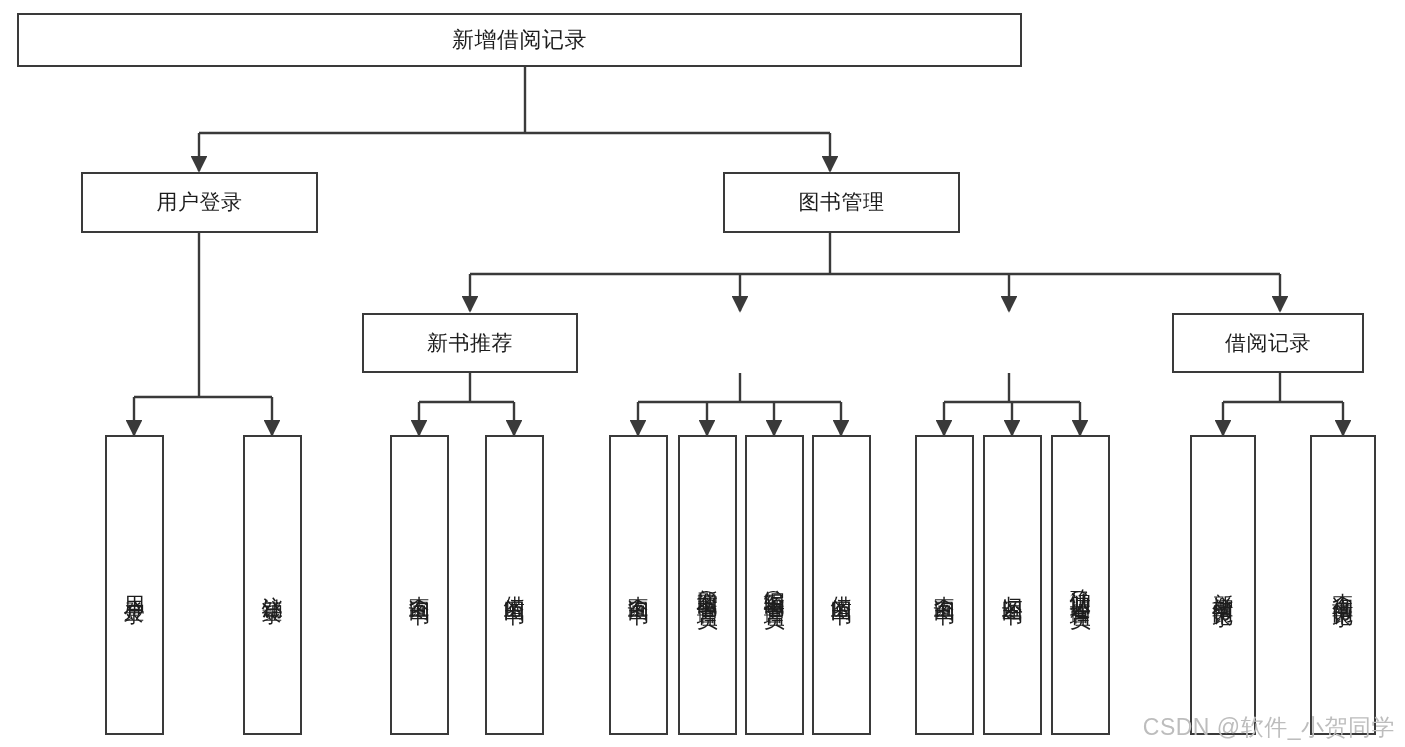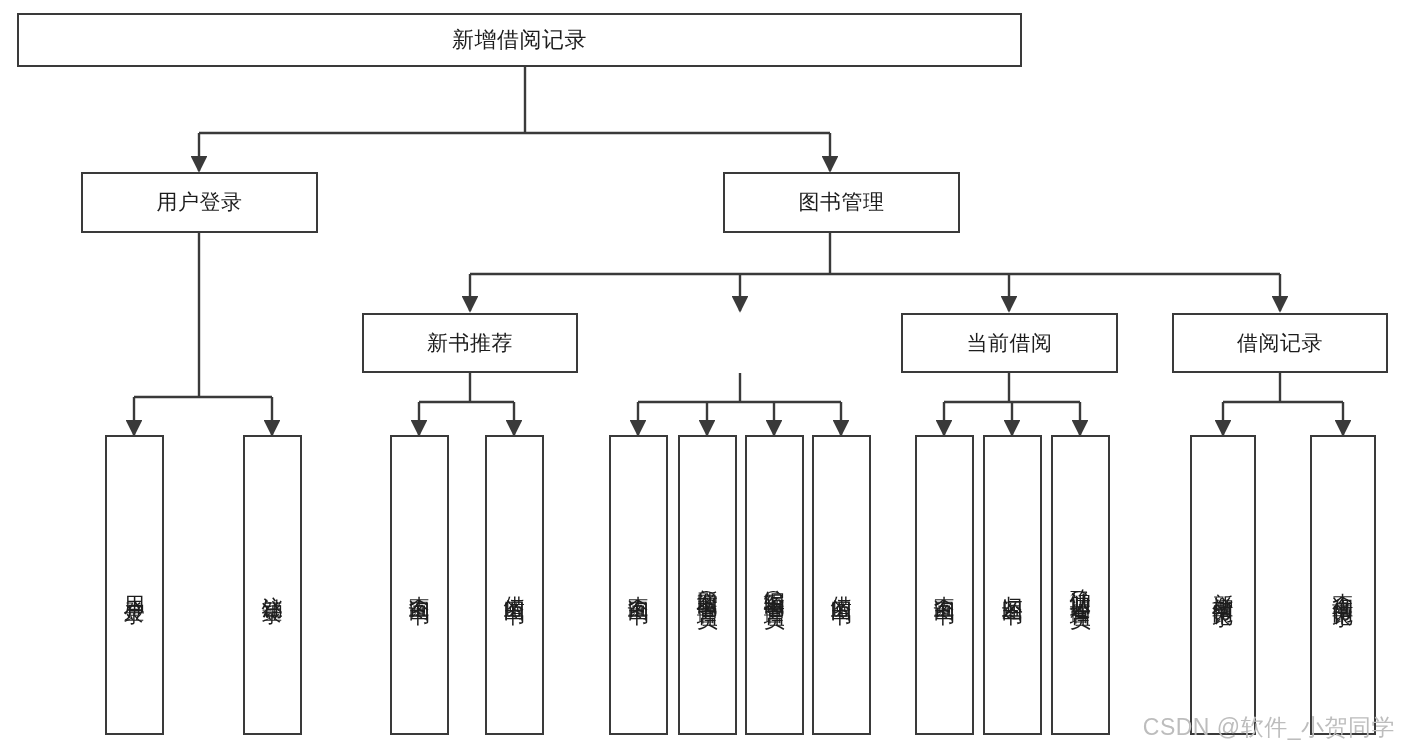--- a/index.html
+++ b/index.html
@@ -133,25 +133,22 @@
 
   <div class="node" style="left:712px;top:172px;width:237px;height:61px;margin-left:11px;">
     <span class="label">图书管理</span>
   </div>
 
   <div class="node" style="left:362px;top:313px;width:216px;height:60px;">
     <span class="label">新书推荐</span>
   </div>
 
 
-  <div class="node" style="left:901px;top:313px;width:217px;height:60px;">
-    <span class="label">当前借阅</span>
-  </div>
-
-  <div class="node" style="left:1172px;top:313px;width:216px;height:60px;">
+
+  <div class="node" style="left:1172px;top:313px;width:192px;height:60px;">
     <span class="label">借阅记录</span>
   </div>
 
   <div class="node vert" style="left:105px;top:435px;width:59px;height:300px;">
     <span class="label">用户登录</span>
   </div>
 
   <div class="node vert" style="left:243px;top:435px;width:59px;height:300px;">
     <span class="label">注销登录</span>
   </div>

